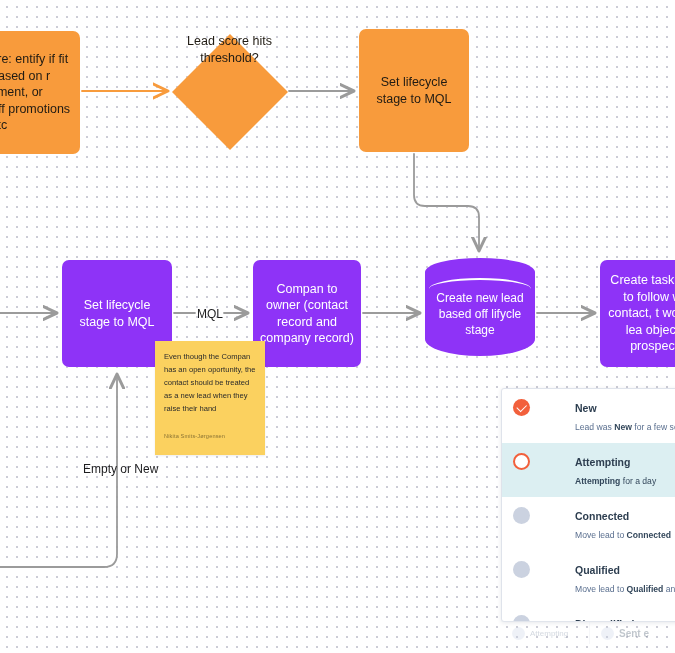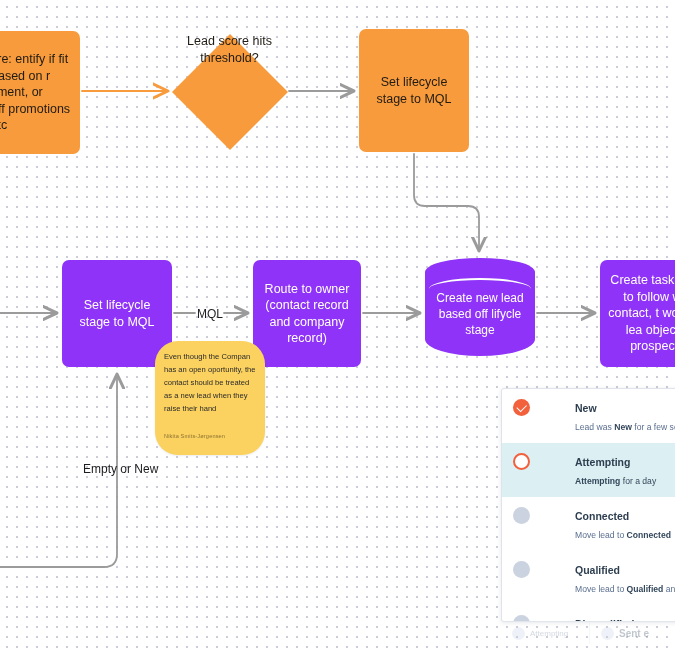--- a/index.html
+++ b/index.html
@@ -68,21 +68,20 @@
     padding:0 6px;box-sizing:border-box;
   }
 
   
   #sticky{
     position:absolute;left:155px;top:341px;width:110px;height:114px;
     background:#FBD15F;
     font-size:7.6px;color:#2a2a2a;line-height:1.72;
     padding:9px 9px 0 9px;box-sizing:border-box;
     box-shadow:0 1px 2px rgba(0,0,0,.08);
-    border-radius:23px;
   }
   #sticky .author{
     position:absolute;left:9px;bottom:13px;
     font-size:5.6px;color:#8a7334;letter-spacing:.15px;
   }
 
   
   .elabel{
     position:absolute;font-size:12px;color:#1d1d1f;
     background:transparent;white-space:nowrap;
@@ -170,21 +169,21 @@
 
   <div id="n-diamond-face">
     <span class="dshape"></span>
     <span class="dlabel">Lead score hits threshold?</span>
   </div>
 
   <div class="node rect orange" id="n-setmql-top">Set lifecycle stage to MQL</div>
 
   <div class="node rect purple" id="n-setmql-bot">Set lifecycle stage to MQL</div>
 
-  <div class="node rect purple" id="n-route">Route to owner (contact record and company record)</div>
+  <div class="node rect purple" id="n-route">Compan to owner (contact record and company record)</div>
 
   <div id="n-db">
     <span class="top"></span>
     <span class="body"></span>
     <span class="lip"></span>
     <span class="dblabel">Create new lead based off lifycle stage</span>
   </div>
 
   <div class="node rect purple" id="n-createtask">Create task f Rep to follow with contact, t work the lea object in prospectin</div>
 

